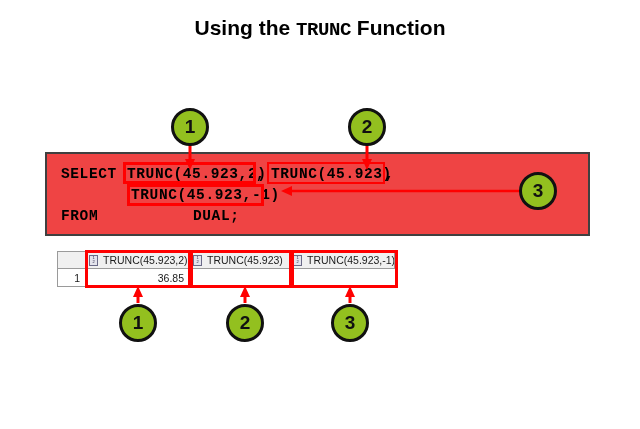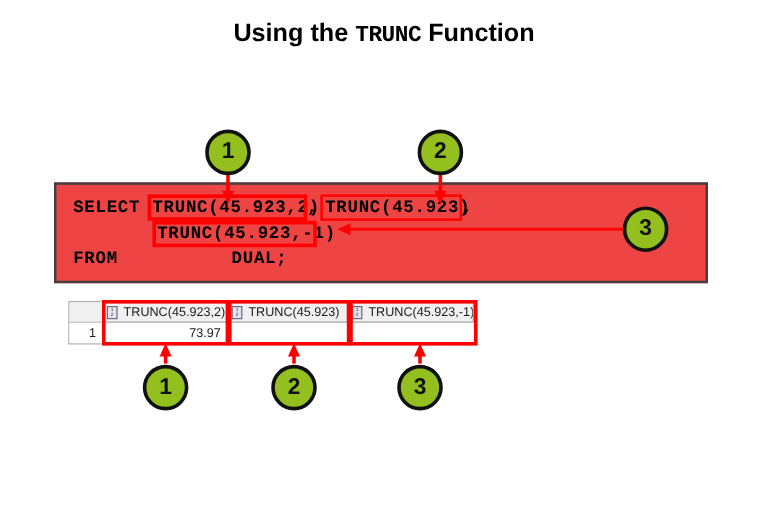--- a/index.html
+++ b/index.html
@@ -226,21 +226,21 @@
       <span class="col-type-icon">1<br>2</span>
       <span class="col-head-text">TRUNC(45.923)</span>
     </div>
     <div class="cell cell-c3">
       <span class="col-type-icon">1<br>2</span>
       <span class="col-head-text">TRUNC(45.923,-1)</span>
     </div>
   </div>
   <div class="grid-row grid-body">
     <div class="cell cell-rownum">1</div>
-    <div class="cell cell-c1">73.97</div>
+    <div class="cell cell-c1">36.85</div>
   </div>
 </div>
 
 <div id="grid-hl-1"></div>
 <div id="grid-hl-2"></div>
 <div id="grid-hl-3"></div>
 
 <svg class="arrow-svg" style="left:0;top:0;width:640px;height:429px;">
 
   <line x1="190" y1="144" x2="190" y2="163" stroke="#ff0000" stroke-width="3"></line>

